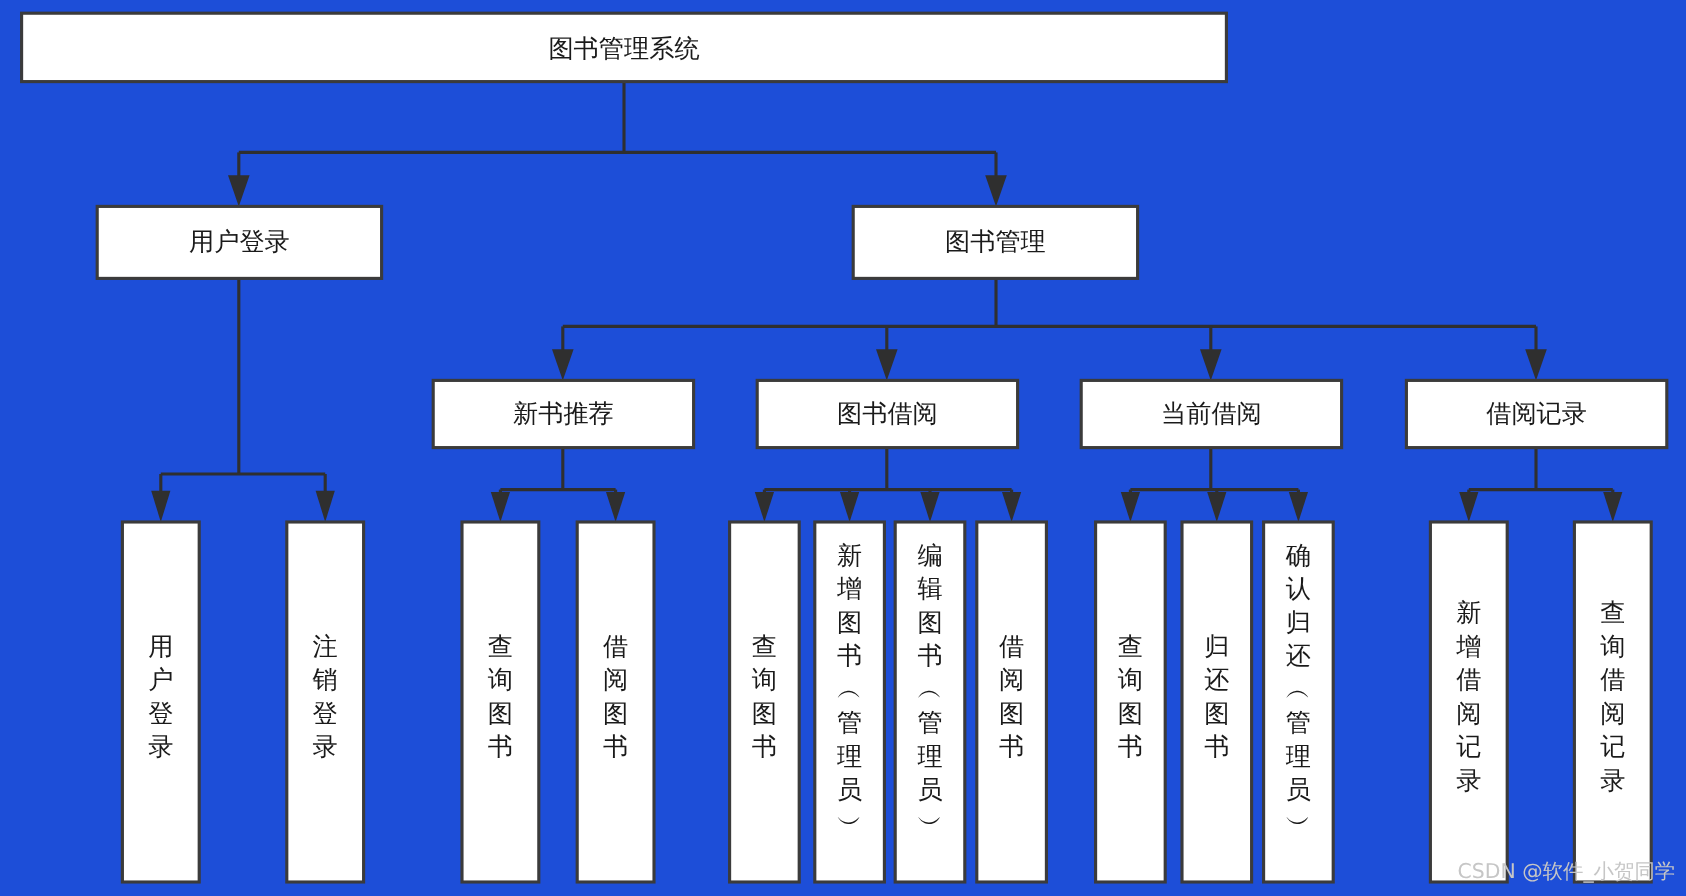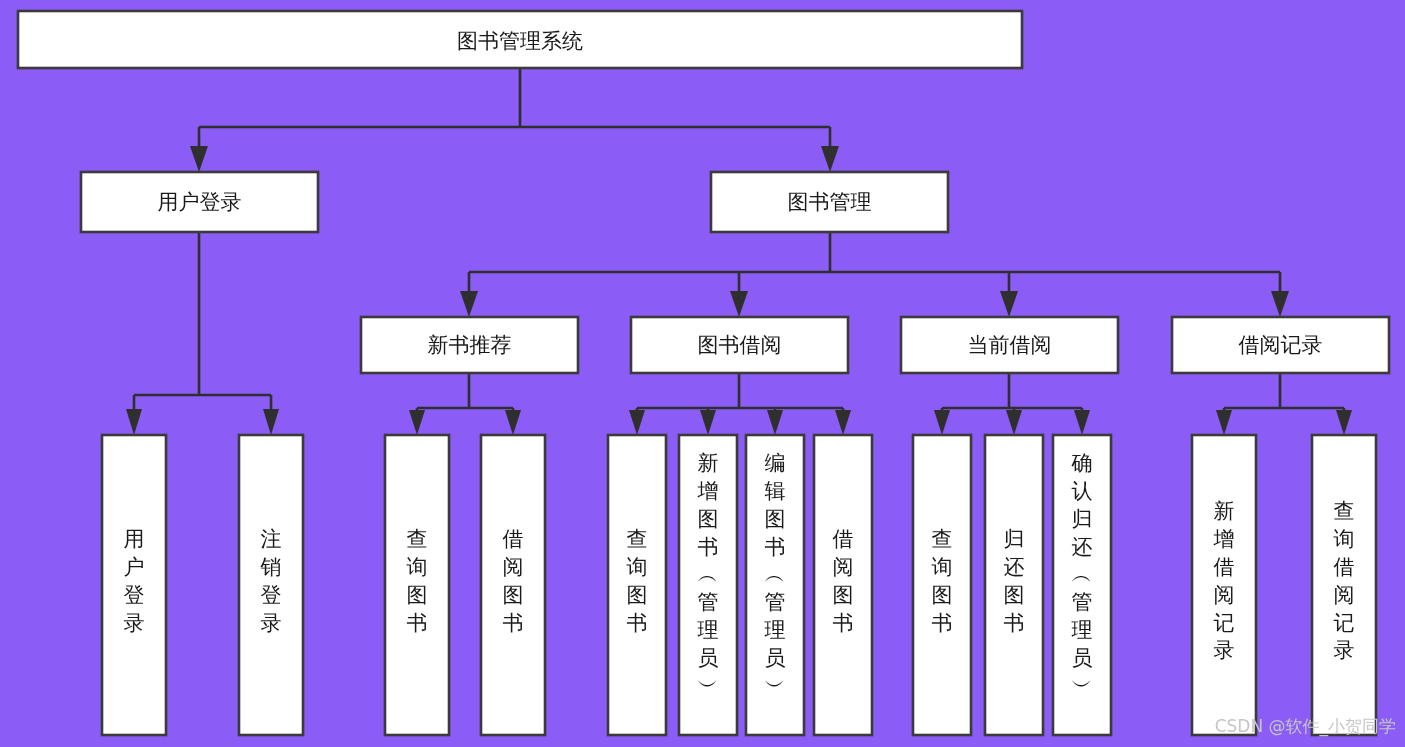--- a/index.html
+++ b/index.html
@@ -8,21 +8,21 @@
     padding: 0;
     background: #ffffff;
   }
   body {
     font-family: "DejaVu Sans", "Liberation Sans", sans-serif;
   }
   #diagram-root {
     position: relative;
     width: 1405px;
     height: 747px;
-    background: #8b5cf6;
+    background: #1d4ed8;
     overflow: hidden;
   }
   svg#tree-svg {
     position: absolute;
     left: 0;
     top: 0;
     width: 1405px;
     height: 747px;
     display: block;
   }

